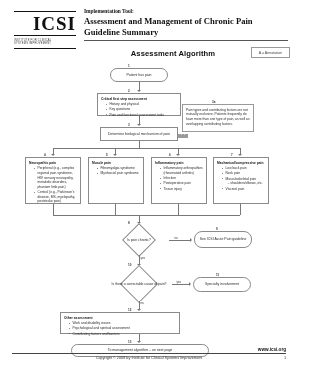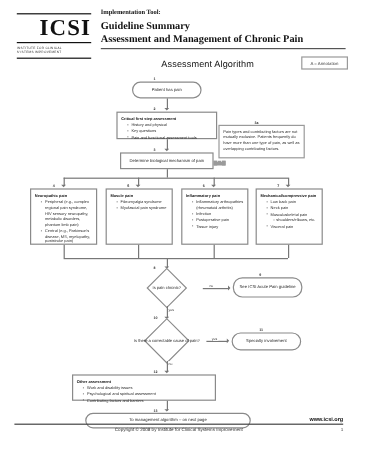--- a/index.html
+++ b/index.html
@@ -80,21 +80,21 @@
   .subtitle-row {
     display: flex;
     align-items: center;
     justify-content: center;
     position: relative;
     height: 14px;
     padding-left: 48px;
   }
   .algo-title {
     font-size: 7.6px;
-    font-weight: 400;
+    font-weight: 700;
     color: #111;
     letter-spacing: 0.1px;
   }
   .annot-key {
     position: absolute;
     right: 8px;
     top: 1px;
     border: 0.7px solid #999;
     font-size: 3.6px;
     color: #444;
@@ -285,22 +285,22 @@
   <div class="logo-col">
     <div class="logo-mark">ICSI</div>
     <div class="logo-sub">
       <div>INSTITUTE FOR CLINICAL</div>
       <div>SYSTEMS IMPROVEMENT</div>
     </div>
   </div>
   <div class="title-col">
     <div class="impl-tool">Implementation Tool:</div>
     <div class="main-title">
+      <div>Assessment and Management of Chronic Pain</div>
       <div>Guideline Summary</div>
-      <div>Assessment and Management of Chronic Pain</div>
     </div>
     <div class="title-rule"></div>
   </div>
 </div>
 
 <div class="subtitle-row">
   <div class="algo-title">Assessment Algorithm</div>
   <div class="annot-key">A = Annotation</div>
 </div>
 

